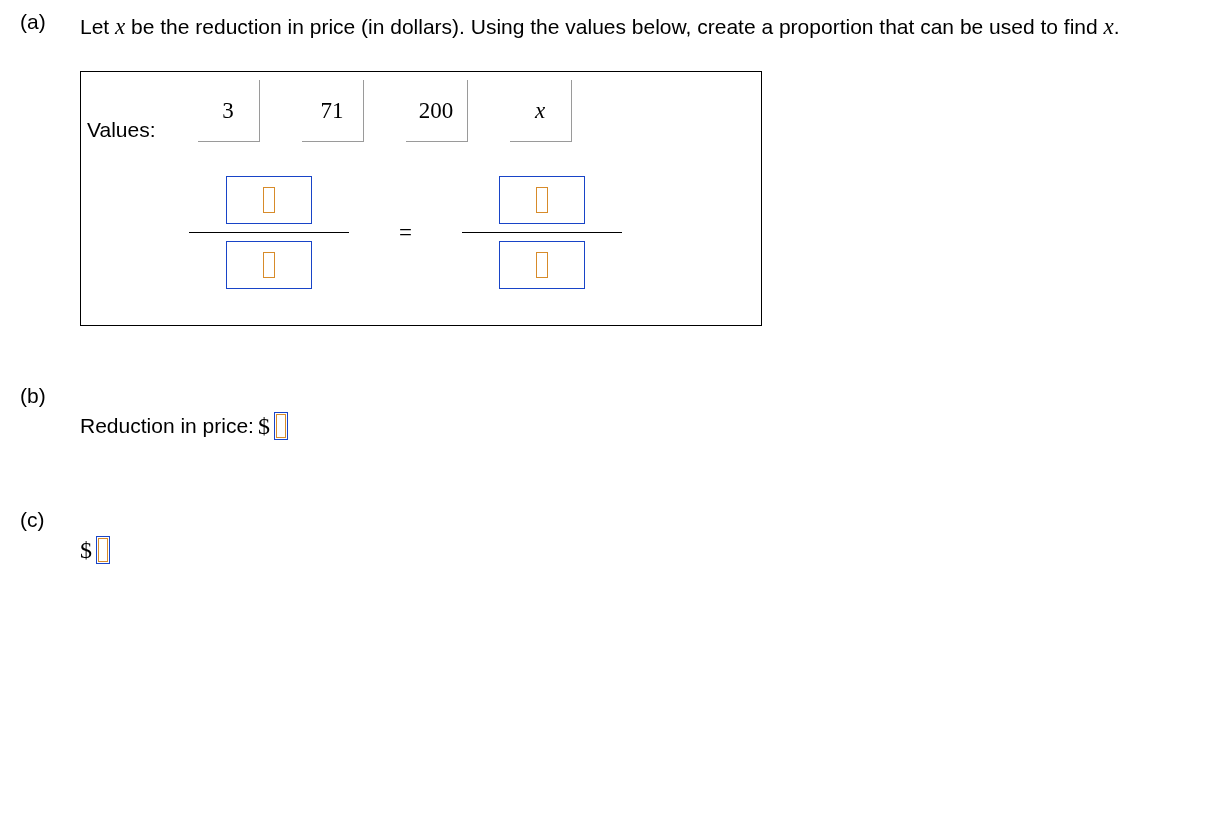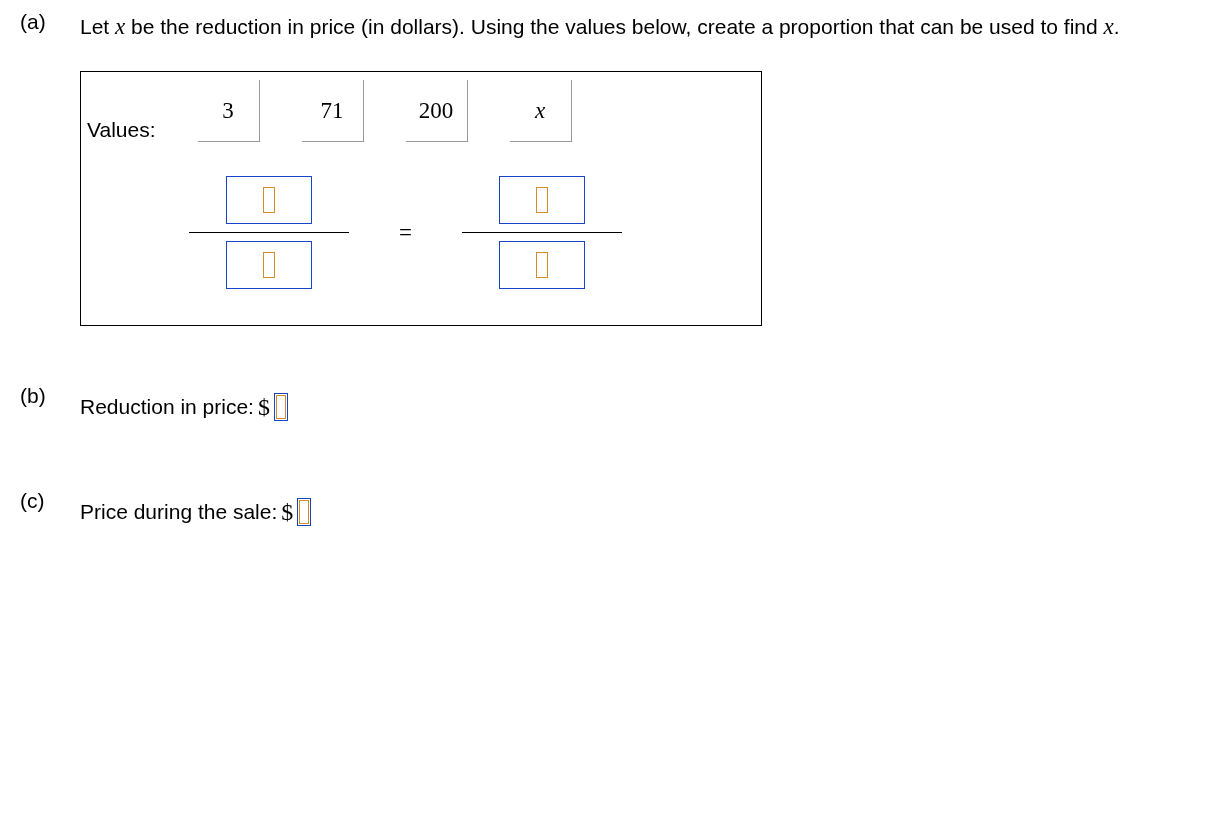--- a/index.html
+++ b/index.html
@@ -106,21 +106,21 @@
     border: 1.5px solid #d78b2a;
     box-sizing: border-box;
   }
   .equals {
     font-family: "Times New Roman", Times, serif;
     font-size: 23px;
   }
 
   
   .answer-line {
-    margin-top: 9px;
+    margin-top: 28px;
     display: flex;
     align-items: center;
     gap: 4px;
     font-family: Verdana, Geneva, sans-serif;
     font-size: 21px;
   }
   .dollar {
     font-family: "Times New Roman", Times, serif;
     font-size: 24px;
   }
@@ -208,21 +208,20 @@
       </div>
     </div>
   </div>
 
   <div class="spacer-c"></div>
 
   <div class="part">
     <div class="part-label">(c)</div>
     <div class="part-body">
       <div class="answer-line">
-        <span>Price during the sale: </span>
         <span class="dollar">$</span>
         <span class="answer-input">
           <span class="answer-inner"></span>
         </span>
       </div>
     </div>
   </div>
 
 </div>
 

